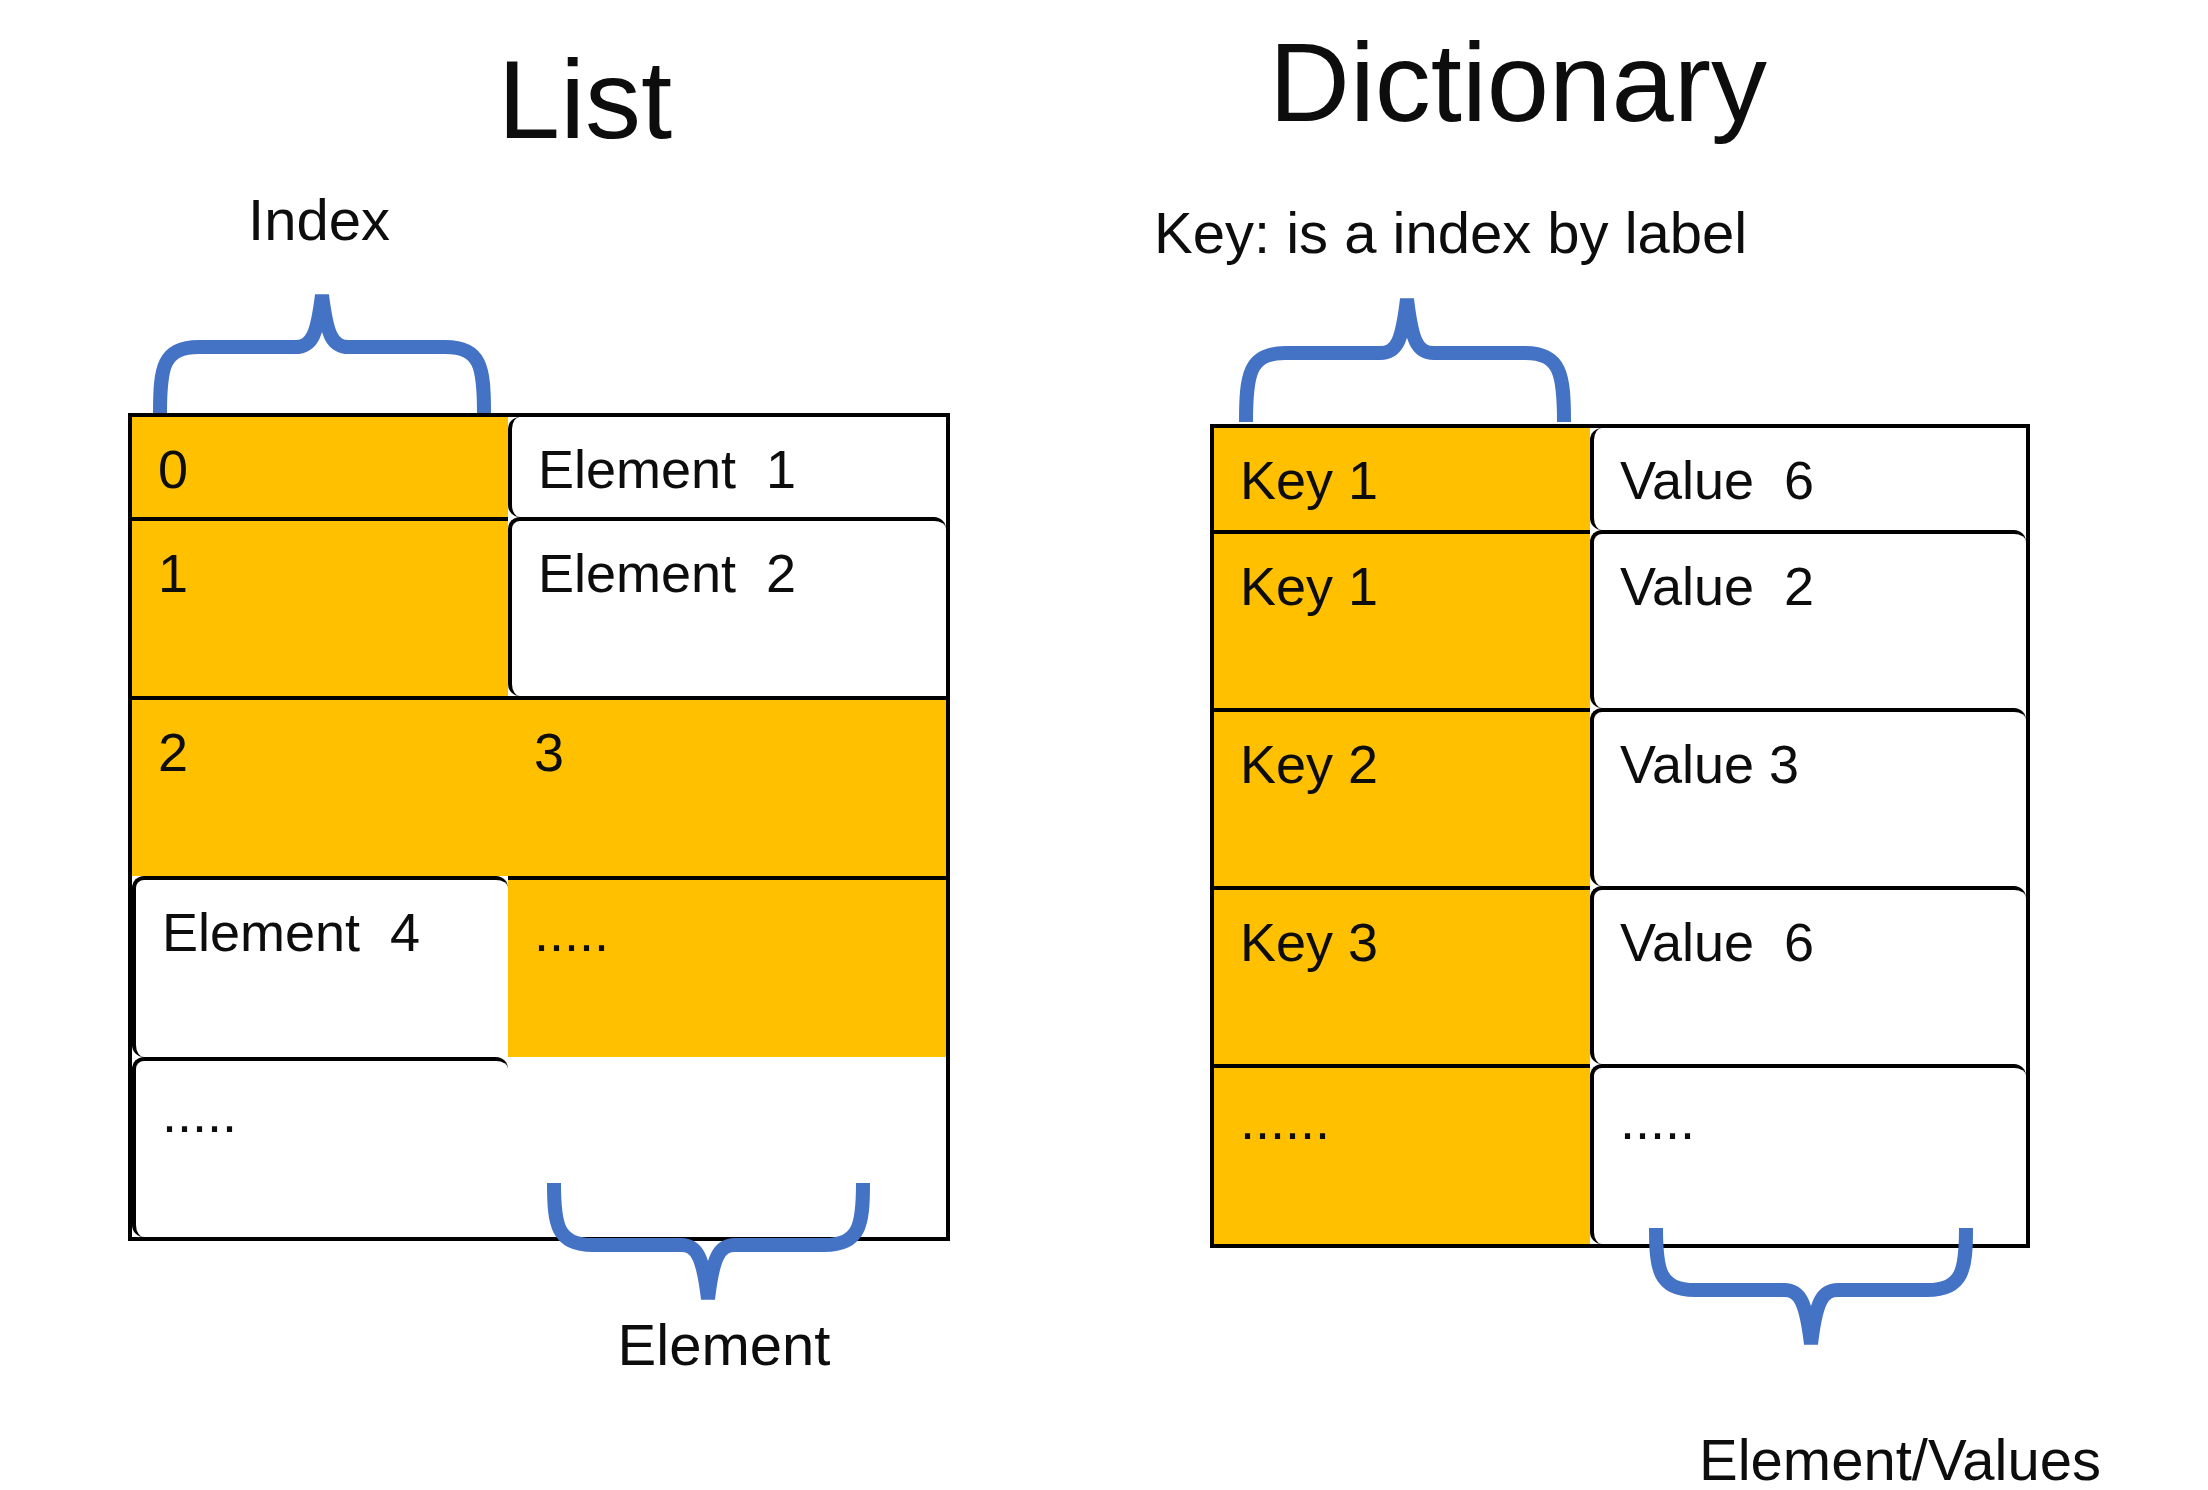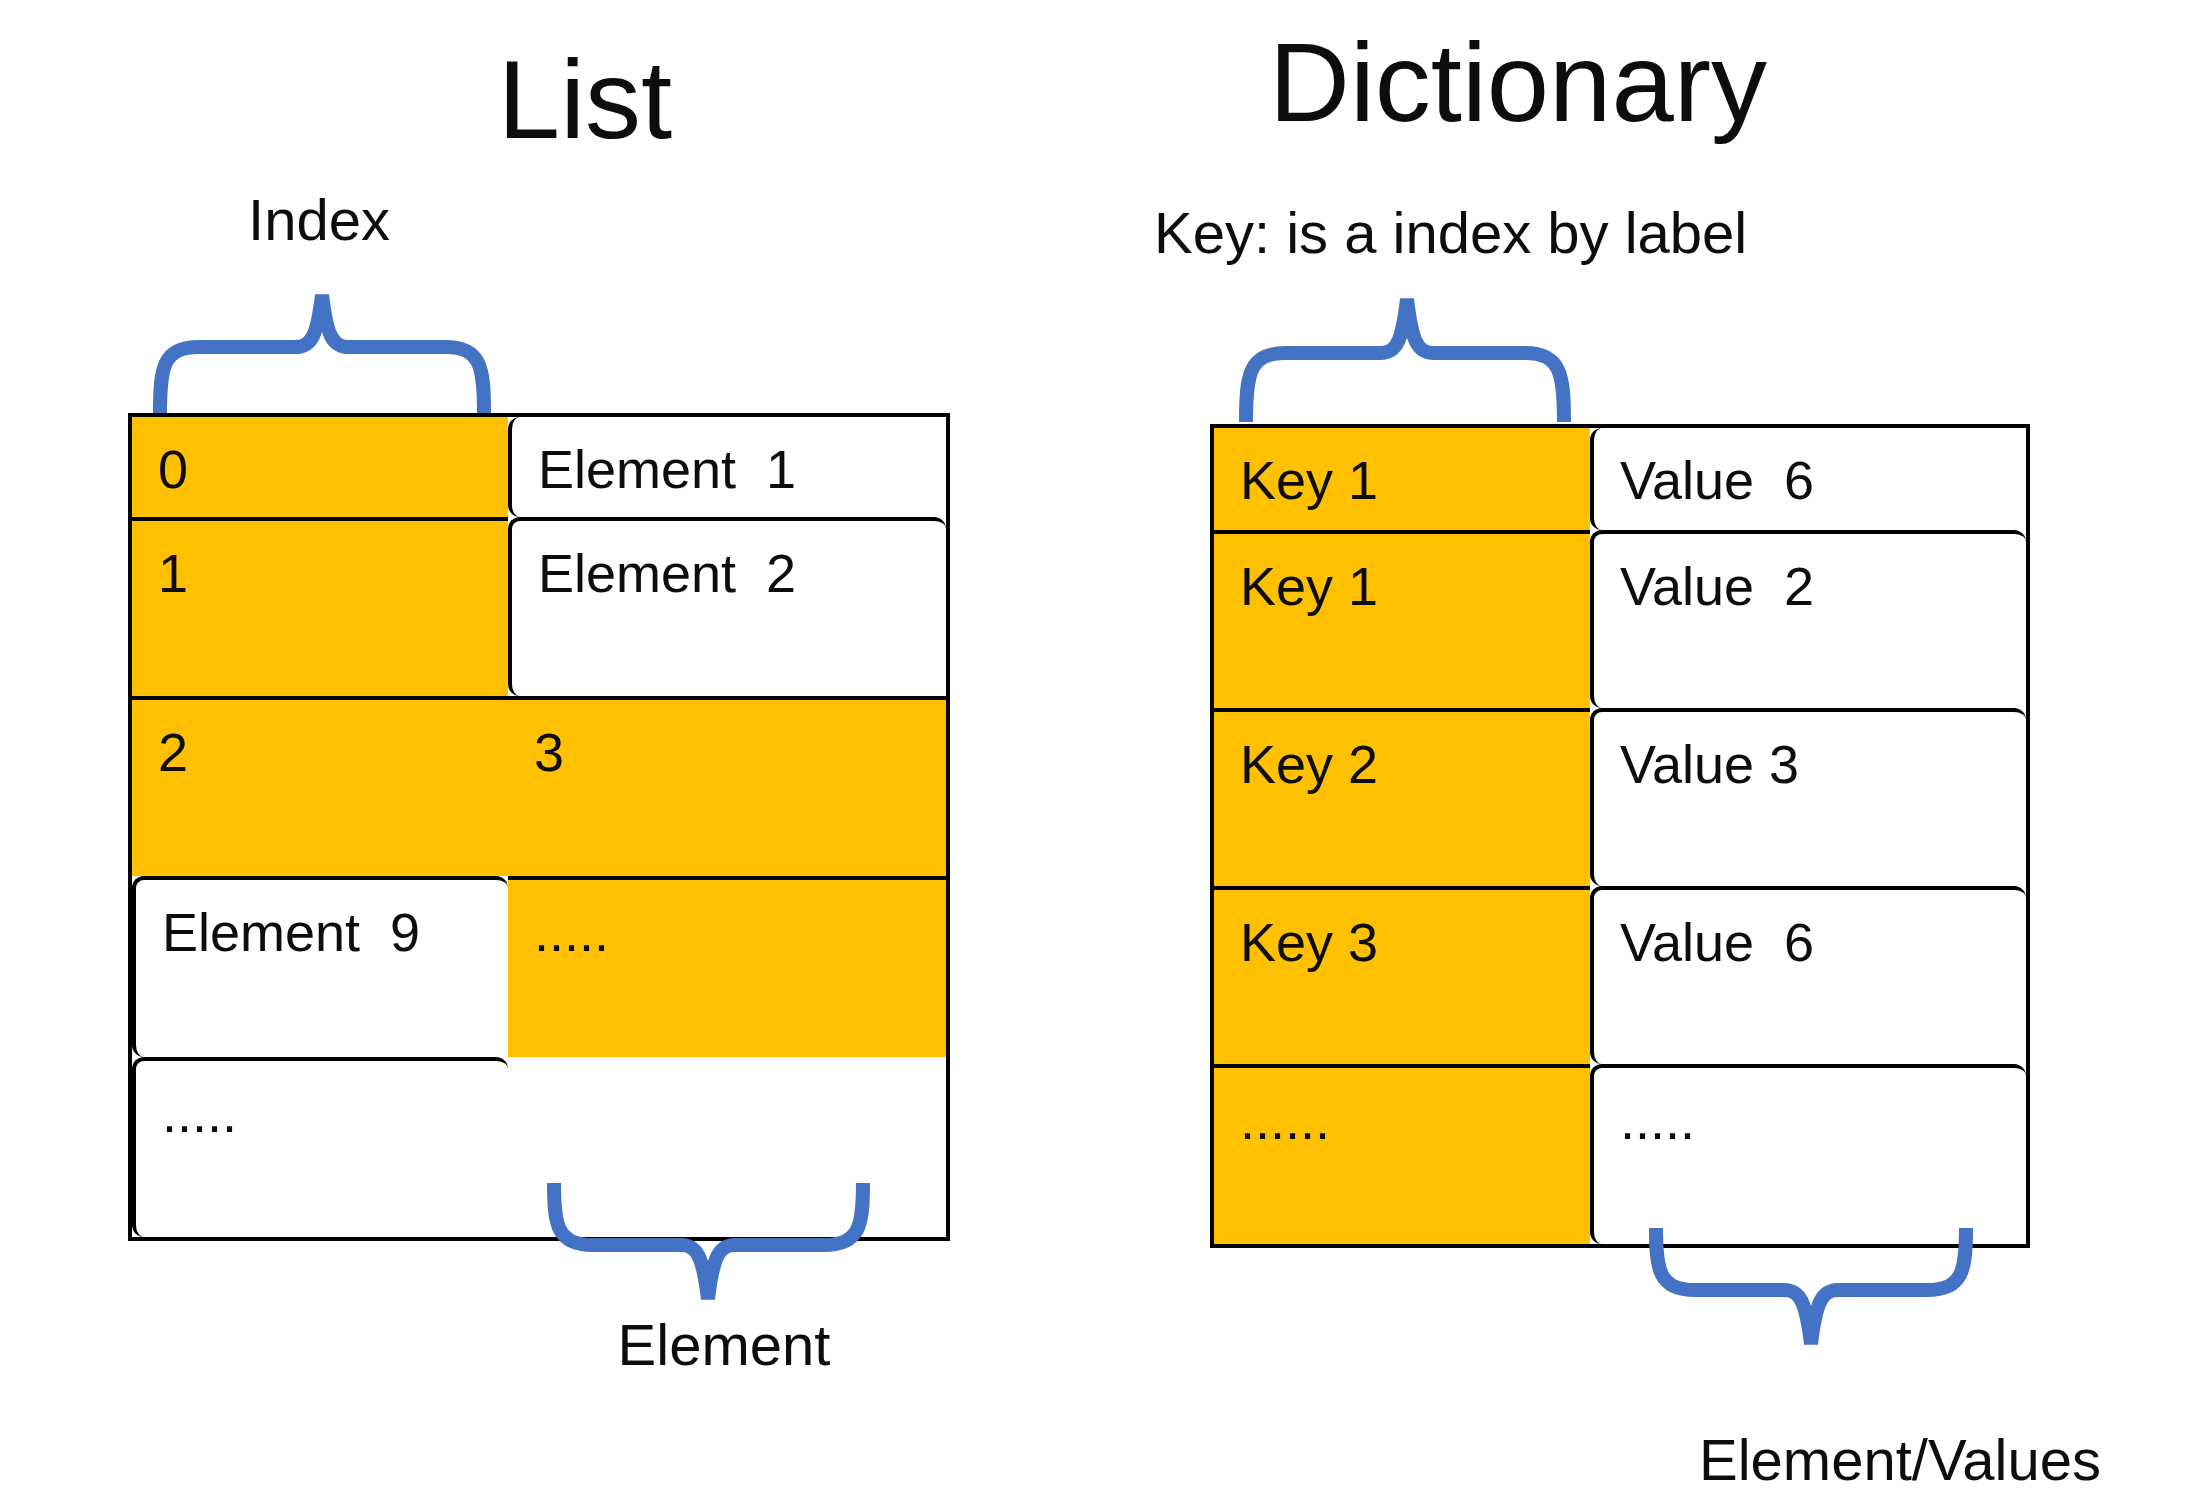--- a/index.html
+++ b/index.html
@@ -52,21 +52,21 @@
     <path d="M 9,132 C 9,86 12,66 48,66 L 144,66 C 161,66 166,54 171,14 C 176,54 181,66 198,66 L 294,66 C 330,66 333,86 333,132"></path>
   </svg>
 
   <div class="dtable" id="list-table">
     <div class="cell idx">0</div>
     <div class="cell val">Element  1</div>
     <div class="cell idx rtop">1</div>
     <div class="cell val rtop">Element  2</div>
     <div class="cell idx rtop">2</div>
     <div class="cell idx rtop">3</div>
-    <div class="cell val rtop">Element  9</div>
+    <div class="cell val rtop">Element  4</div>
     <div class="cell idx rtop">.....</div>
     <div class="cell val rtop">.....</div>
   </div>
 
   <svg class="brace" style="left:545px;top:1183px;" width="327" height="129" viewBox="0 0 327 129">
     <path d="M 9,0 C 9,42 12,62 48,62 L 136,62 C 152,62 158,74 163,116 C 168,74 174,62 190,62 L 279,62 C 315,62 318,42 318,0"></path>
   </svg>
 
   <div class="label centered" style="left:724px;top:1312px;">Element</div>
 

